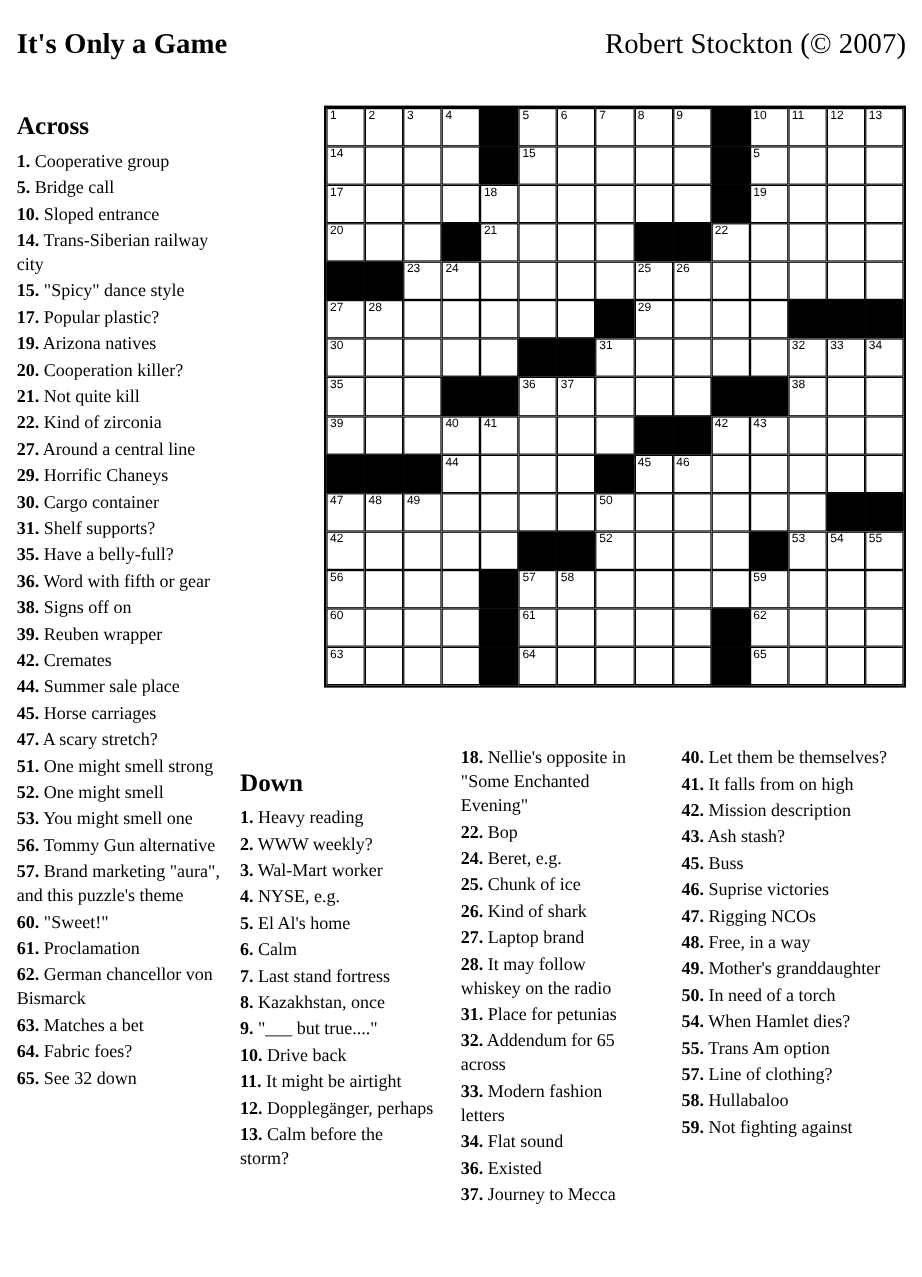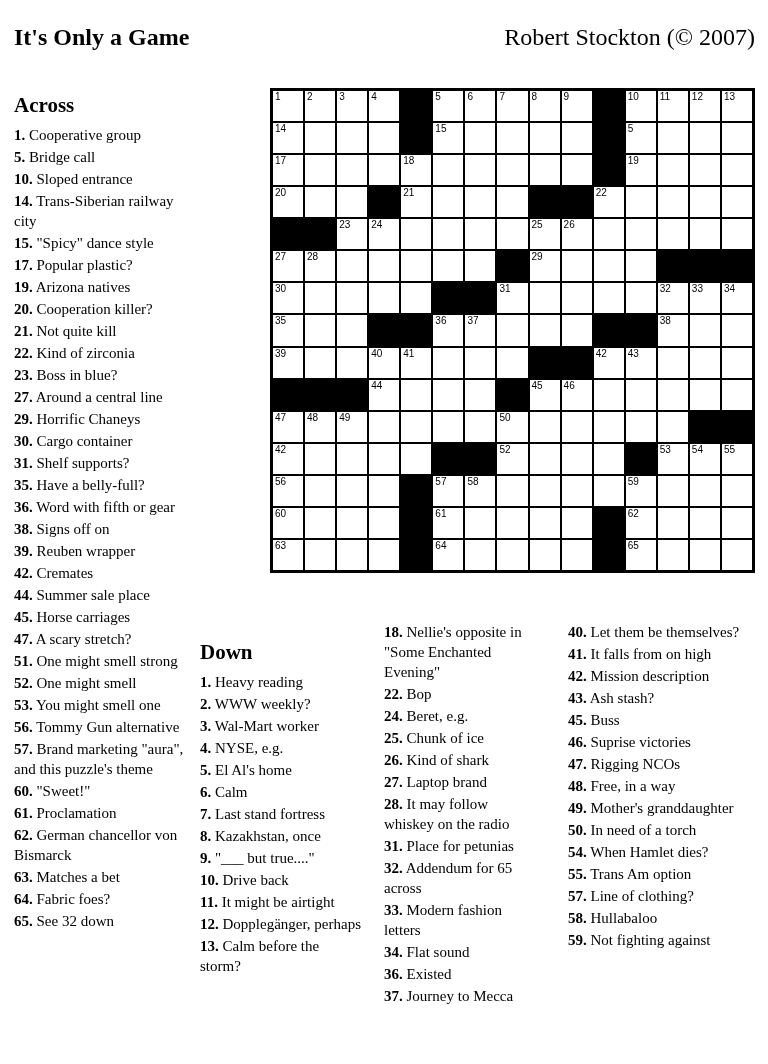--- a/index.html
+++ b/index.html
@@ -410,21 +410,20 @@
       <p class="clue"><b>1.</b> Cooperative group</p>
       <p class="clue"><b>5.</b> Bridge call</p>
       <p class="clue"><b>10.</b> Sloped entrance</p>
       <p class="clue"><b>14.</b> Trans-Siberian railway city</p>
       <p class="clue"><b>15.</b> "Spicy" dance style</p>
       <p class="clue"><b>17.</b> Popular plastic?</p>
       <p class="clue"><b>19.</b> Arizona natives</p>
       <p class="clue"><b>20.</b> Cooperation killer?</p>
       <p class="clue"><b>21.</b> Not quite kill</p>
       <p class="clue"><b>22.</b> Kind of zirconia</p>
-      <p class="clue"><b>23.</b> Boss in blue?</p>
       <p class="clue"><b>27.</b> Around a central line</p>
       <p class="clue"><b>29.</b> Horrific Chaneys</p>
       <p class="clue"><b>30.</b> Cargo container</p>
       <p class="clue"><b>31.</b> Shelf supports?</p>
       <p class="clue"><b>35.</b> Have a belly-full?</p>
       <p class="clue"><b>36.</b> Word with fifth or gear</p>
       <p class="clue"><b>38.</b> Signs off on</p>
       <p class="clue"><b>39.</b> Reuben wrapper</p>
       <p class="clue"><b>42.</b> Cremates</p>
       <p class="clue"><b>44.</b> Summer sale place</p>

